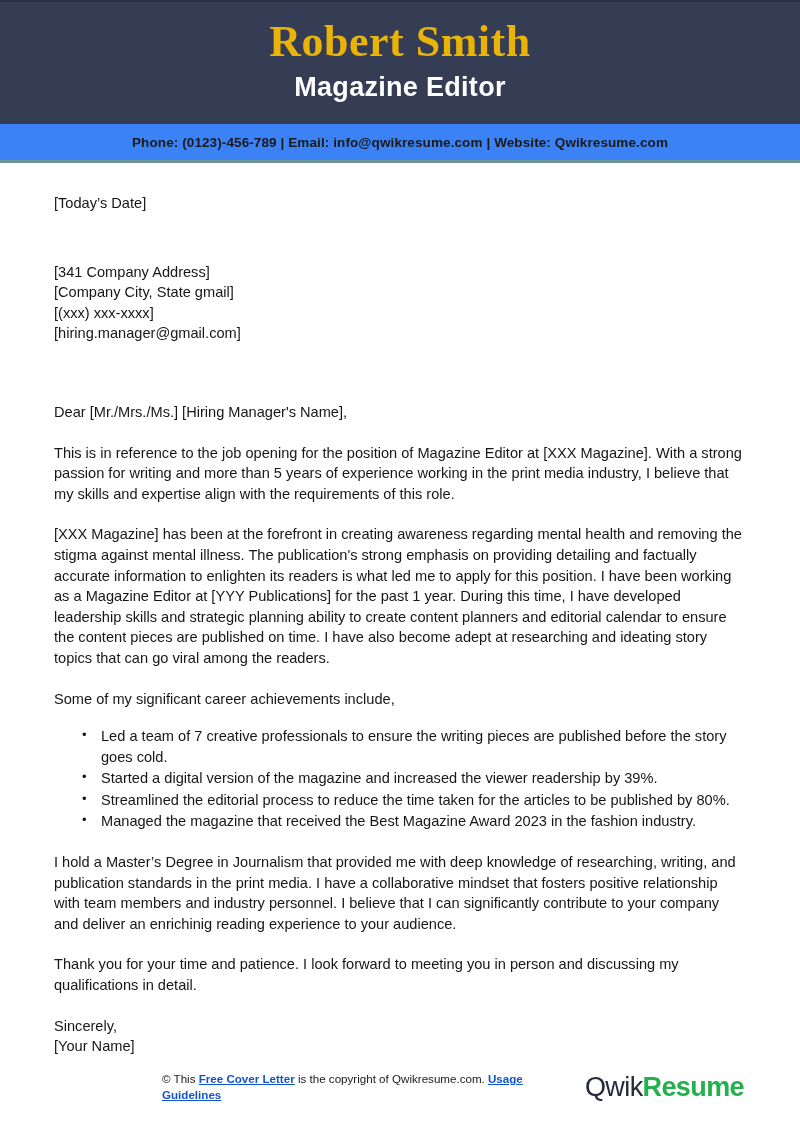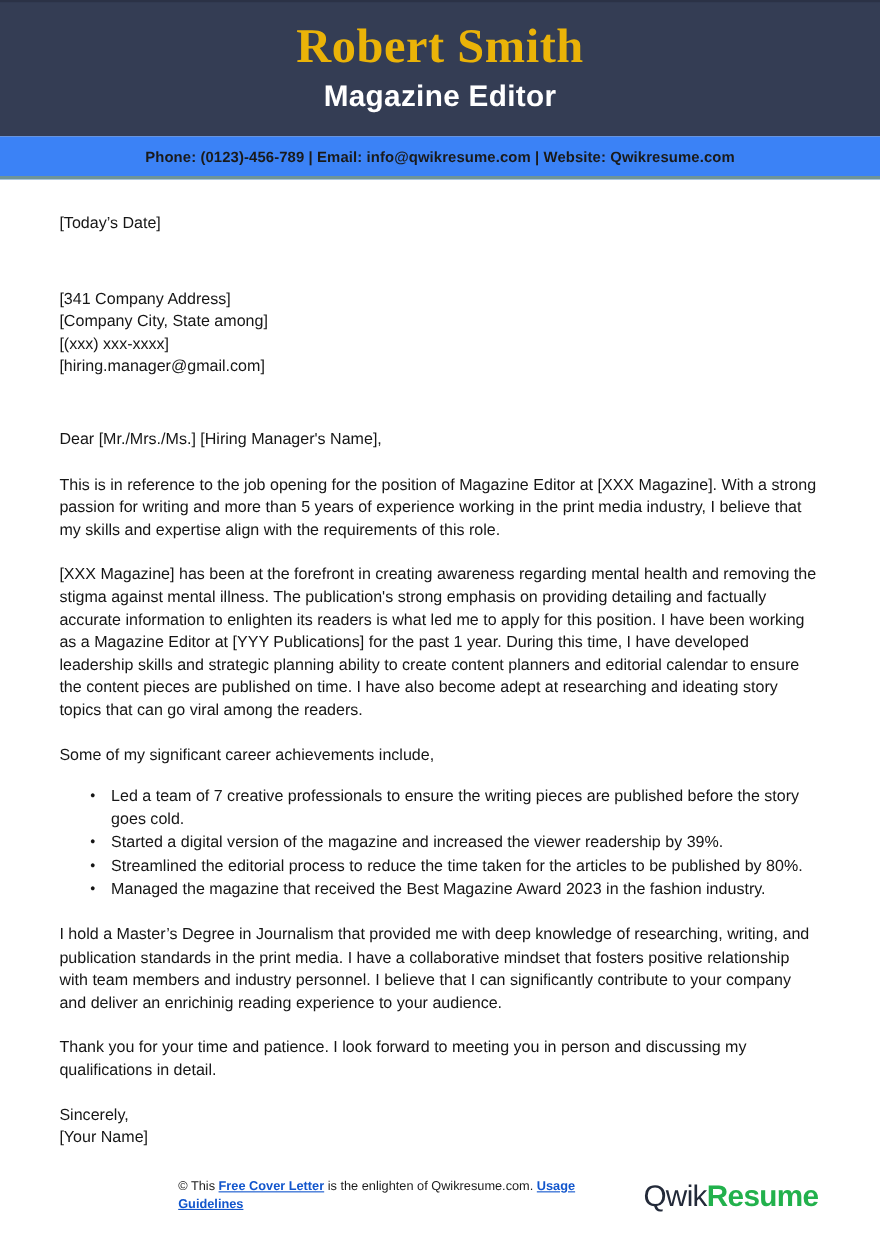--- a/index.html
+++ b/index.html
@@ -72,21 +72,21 @@
   .para {
     font-size: 14.6px;
     line-height: 20.6px;
     color: #161616;
     margin: 0;
     text-align: left;
   }
   .date-line { margin-top: 30px; }
   .addr-block { margin-top: 48px; }
   .addr-block .para { margin: 0; }
-  .salutation { margin-top: 46px; }
+  .salutation { margin-top: 58px; }
   .para-gap { margin-top: 20px; }
 
   
   .bullets {
     margin: 17px 0 0 0;
     padding: 0;
     list-style: none;
   }
   .bullets li {
     position: relative;
@@ -149,21 +149,21 @@
 <div class="contact-band">
   <div class="contact-line">Phone: (0123)-456-789 | Email: info@qwikresume.com | Website: Qwikresume.com</div>
 </div>
 
 <div class="letter-body">
 
   <div class="para date-line">[Today’s Date]</div>
 
   <div class="addr-block">
     <div class="para">[341 Company Address]</div>
-    <div class="para">[Company City, State among]</div>
+    <div class="para">[Company City, State gmail]</div>
     <div class="para">[(xxx) xxx-xxxx]</div>
     <div class="para">[hiring.manager@gmail.com]</div>
   </div>
 
   <div class="para salutation">Dear [Mr./Mrs./Ms.] [Hiring Manager's Name],</div>
 
   <div class="para para-gap">This is in reference to the job opening for the position of Magazine Editor at [XXX Magazine]. With a strong passion for writing and more than 5 years of experience working in the print media industry, I believe that my skills and expertise align with the requirements of this role.</div>
 
   <div class="para para-gap">[XXX Magazine] has been at the forefront in creating awareness regarding mental health and removing the stigma against mental illness. The publication's strong emphasis on providing detailing and factually accurate information to enlighten its readers is what led me to apply for this position. I have been working as a Magazine Editor at [YYY Publications] for the past 1 year. During this time, I have developed leadership skills and strategic planning ability to create content planners and editorial calendar to ensure the content pieces are published on time. I have also become adept at researching and ideating story topics that can go viral among the readers.</div>
 
@@ -179,15 +179,15 @@
   <div class="para para-gap">I hold a Master’s Degree in Journalism that provided me with deep knowledge of researching, writing, and publication standards in the print media. I have a collaborative mindset that fosters positive relationship with team members and industry personnel. I believe that I can significantly contribute to your company and deliver an enrichinig reading experience to your audience.</div>
 
   <div class="para para-gap">Thank you for your time and patience. I look forward to meeting you in person and discussing my qualifications in detail.</div>
 
   <div class="para para-gap">Sincerely,</div>
   <div class="para">[Your Name]</div>
 
 </div>
 
 <div class="footer">
-  <div class="footer-copy"><span>© This </span><a href="#">Free Cover Letter</a><span> is the enlighten of Qwikresume.com. </span><a href="#">Usage Guidelines</a></div>
+  <div class="footer-copy"><span>© This </span><a href="#">Free Cover Letter</a><span> is the copyright of Qwikresume.com. </span><a href="#">Usage Guidelines</a></div>
   <div class="logo"><span class="logo-qwik">Qwik</span><span class="logo-resume">Resume</span></div>
 </div>
 
 </body></html>

